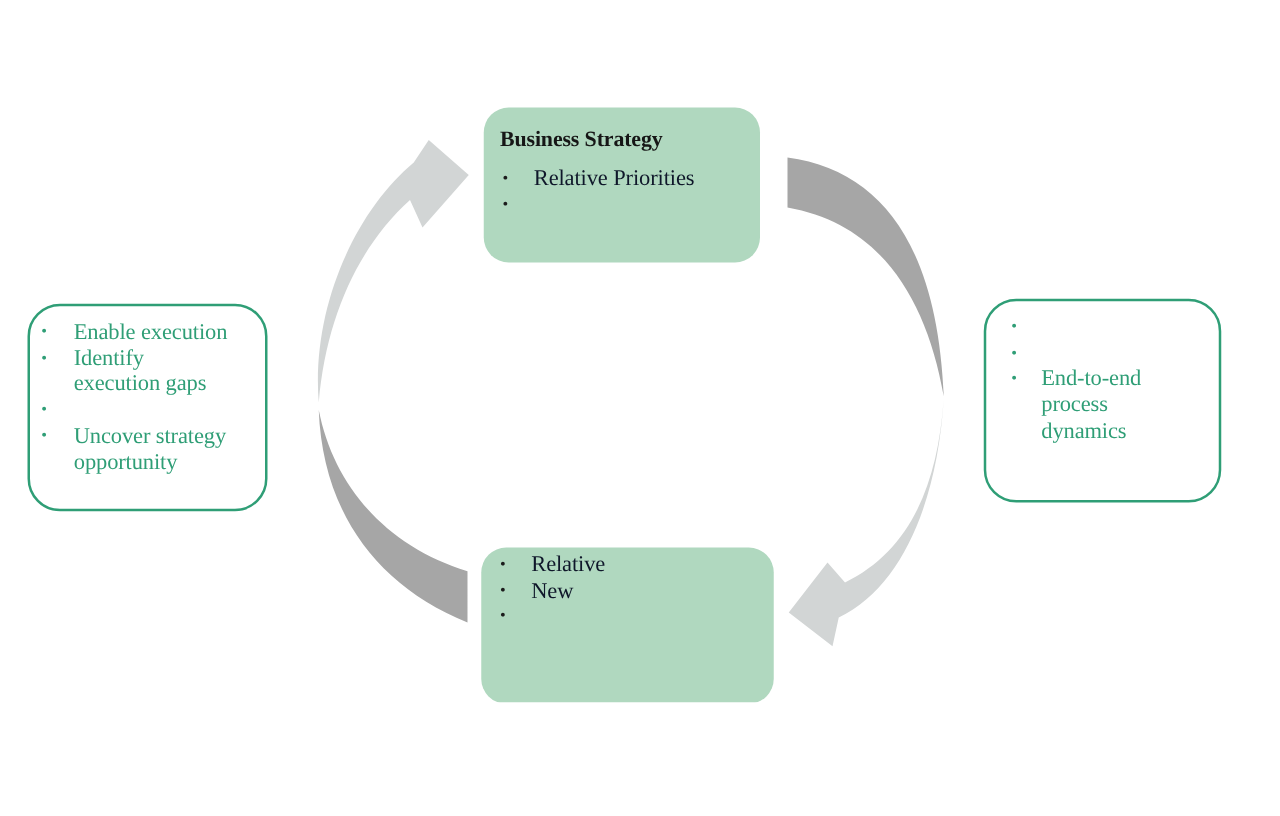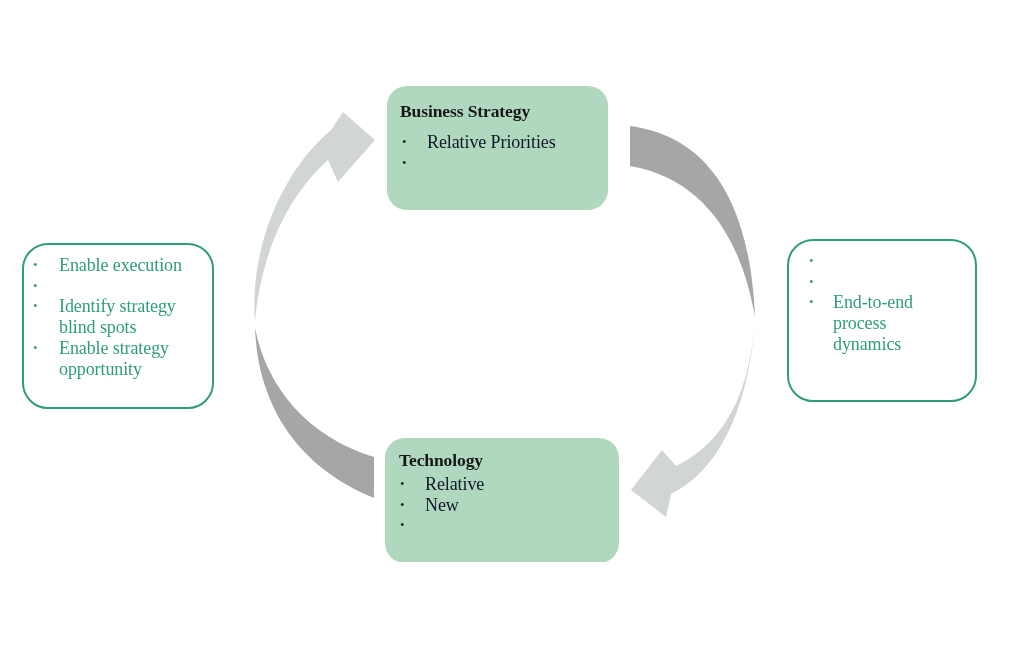--- a/index.html
+++ b/index.html
@@ -81,21 +81,20 @@
         <span class="dot">•</span>
         <span class="btxt">Relative Priorities</span>
       </div>
       <div class="brow">
         <span class="dot">•</span>
       </div>
     </div>
   </section>
 
   <section class="gbox" id="box-bottom">
-    <h2 class="gtitle">Technology</h2>
     <div class="blist">
       <div class="brow">
         <span class="dot">•</span>
         <span class="btxt">Relative</span>
       </div>
       <div class="brow">
         <span class="dot">•</span>
         <span class="btxt">New</span>
       </div>
       <div class="brow">
@@ -105,29 +104,29 @@
   </section>
 
   <section class="wbox" id="box-left">
     <div class="blist">
       <div class="brow">
         <span class="dot">•</span>
         <span class="btxt">Enable execution</span>
       </div>
       <div class="brow">
         <span class="dot">•</span>
+        <span class="btxt">Identify
+execution gaps</span>
       </div>
       <div class="brow">
         <span class="dot">•</span>
-        <span class="btxt">Identify strategy
-blind spots</span>
       </div>
       <div class="brow">
         <span class="dot">•</span>
-        <span class="btxt">Enable strategy
+        <span class="btxt">Uncover strategy
 opportunity</span>
       </div>
     </div>
   </section>
 
   <section class="wbox" id="box-right">
     <div class="blist">
       <div class="brow">
         <span class="dot">•</span>
       </div>

